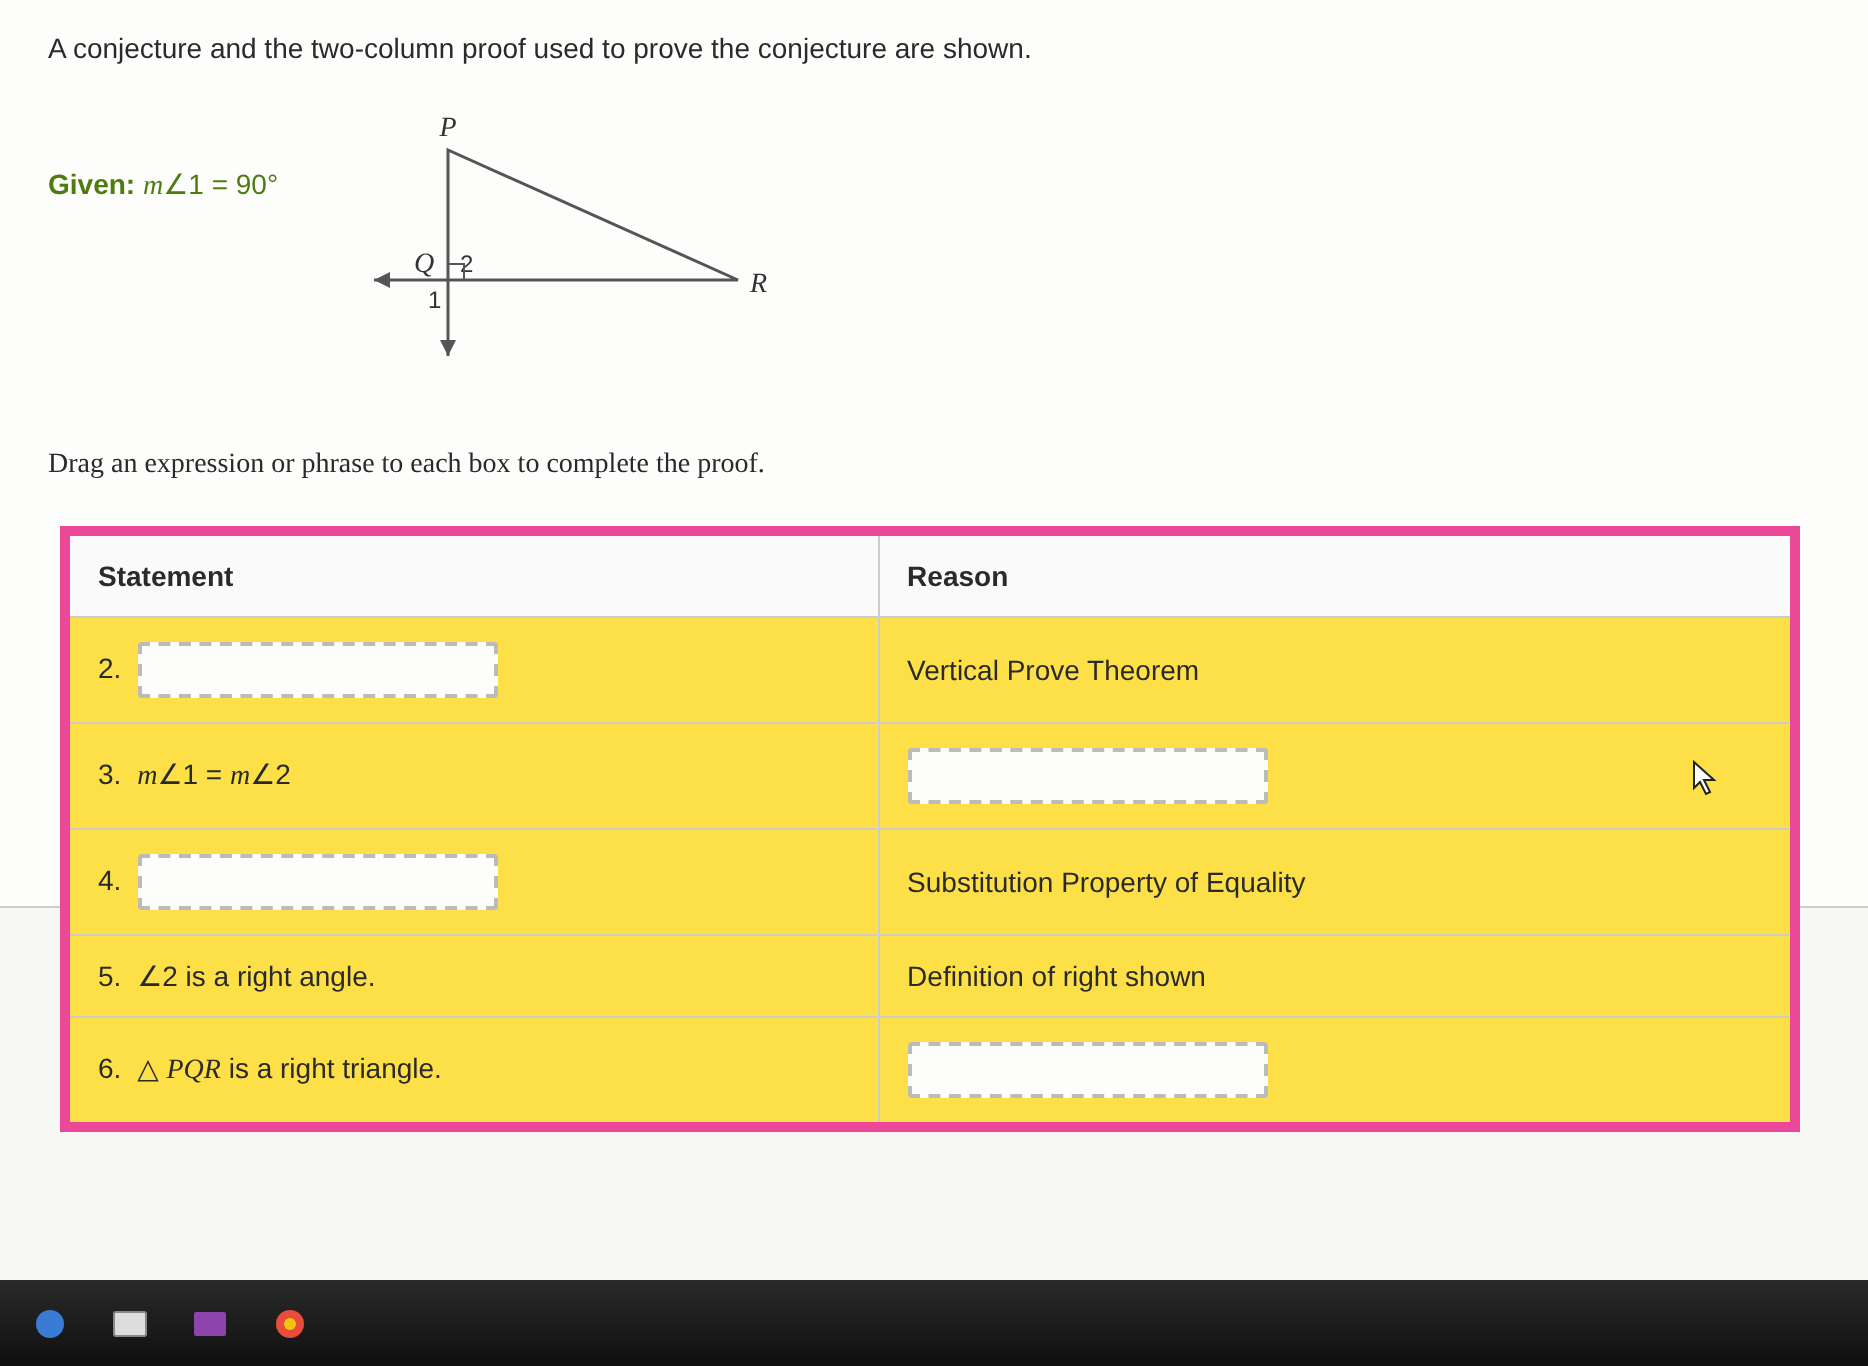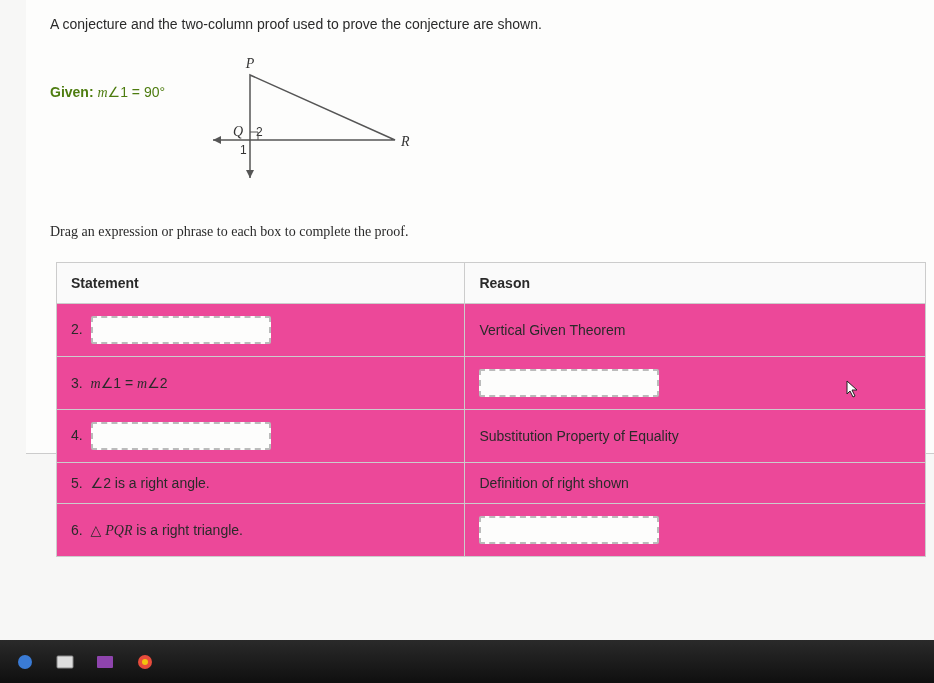--- a/index.html
+++ b/index.html
@@ -9,21 +9,20 @@
     width: 934px;
     height: 683px;
     overflow: hidden;
     position: relative;
   }
   .page {
     background: #fdfdfc;
     padding: 16px 24px 0 24px;
     height: 454px;
     border-bottom: 1px solid #ccc;
-    margin-left: 26px;
   }
   .intro {
     font-size: 14px;
     color: #2a2a2a;
     margin-bottom: 18px;
   }
   .problem-row {
     display: flex;
     align-items: flex-start;
     gap: 40px;
@@ -40,23 +39,23 @@
     padding-top: 0;
   }
   .instr {
     font-size: 14px;
     color: #2a2a2a;
     margin-bottom: 22px;
     font-family: Liberation Serif, serif;
   }
   .proof-table {
     width: 870px;
-    border: 1px solid #ec4899;
+    border: 5px solid #ec4899;
     border-collapse: collapse;
-    background: #ec4899;
+    background: #fde047;
     margin-left: 6px;
   }
   .proof-table th, .proof-table td {
     border: 1px solid #ccc;
     text-align: left;
     font-size: 14px;
     color: #2a2a2a;
     padding: 12px 14px;
     vertical-align: middle;
     font-weight: normal;
@@ -147,21 +146,21 @@
         <th>Statement</th>
         <th>Reason</th>
       </tr>
     </thead>
     <tbody>
       <tr>
         <td class="stmt">
           <span class="row-num">2.</span>
           <span class="dropzone"></span>
         </td>
-        <td>Vertical Given Theorem</td>
+        <td>Vertical Prove Theorem</td>
       </tr>
       <tr>
         <td class="stmt">
           <span class="row-num">3.</span>
           <span class="math-it">m</span><span>∠1 = </span><span class="math-it">m</span><span>∠2</span>
           
         </td>
         <td>
           <span class="dropzone"></span>
         </td>

